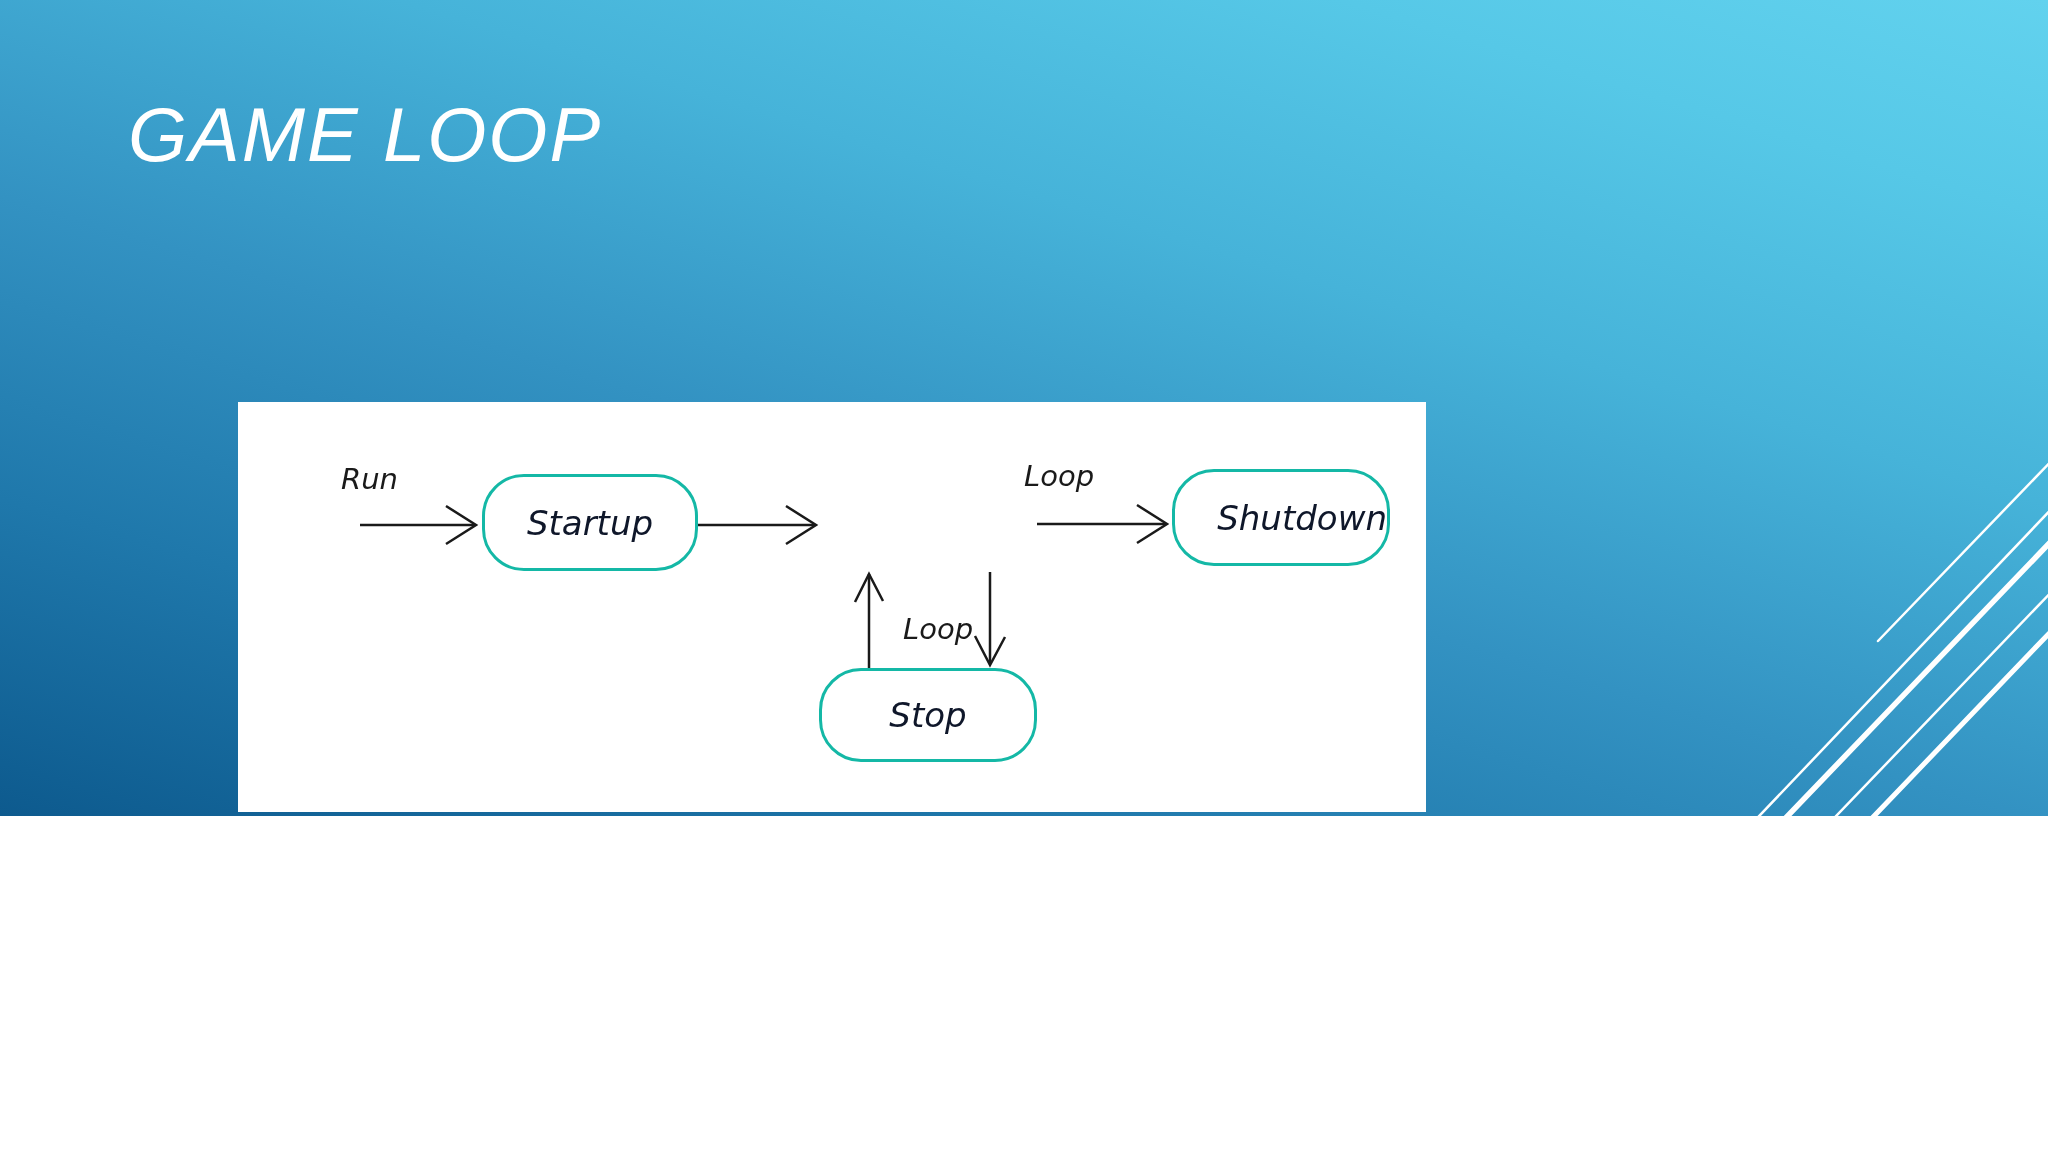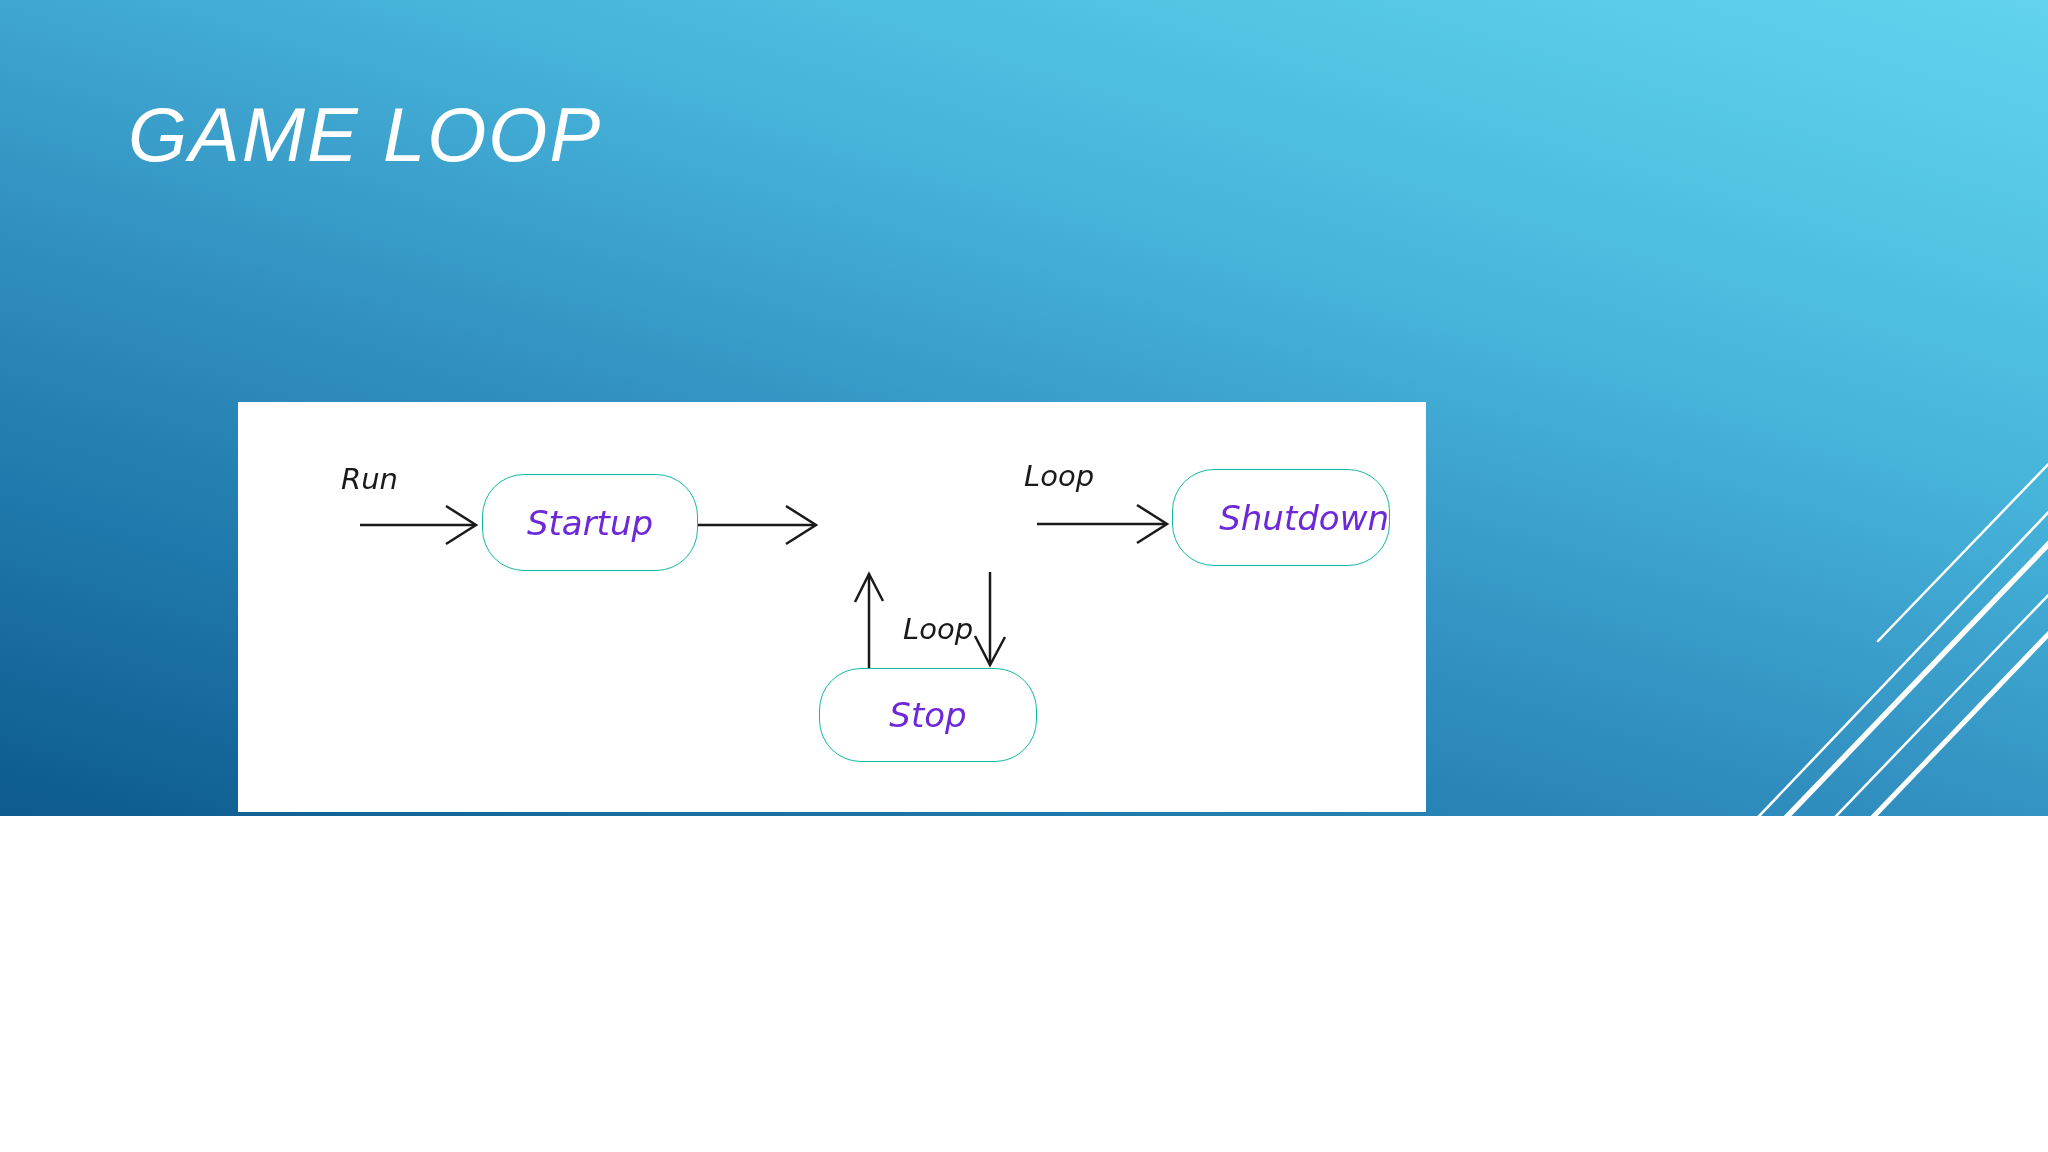--- a/index.html
+++ b/index.html
@@ -51,28 +51,28 @@
 
   .arrow-layer {
     position: absolute;
     left: 0; top: 0;
     width: 1188px; height: 410px;
   }
 
   .state-node {
     position: absolute;
     box-sizing: border-box;
-    border: 1px solid #14b8a6;
+    border: 3px solid #14b8a6;
     border-radius: 42px;
     background: #ffffff;
     display: flex;
     align-items: center;
     justify-content: center;
     font-size: 34px;
-    color: #6d28d9;
+    color: #0f172a;
     white-space: nowrap;
   }
   .node-startup  { left: 244px; top: 72px;  width: 216px; height: 97px; }
   .node-update   { left: 583px; top: 72px;  width: 216px; height: 97px; }
   .node-shutdown { left: 934px; top: 67px;  width: 218px; height: 97px; justify-content: flex-end; }
   .node-draw     { left: 581px; top: 266px; width: 218px; height: 94px; }
 
   .edge-label {
     position: absolute;
     font-size: 29px;

